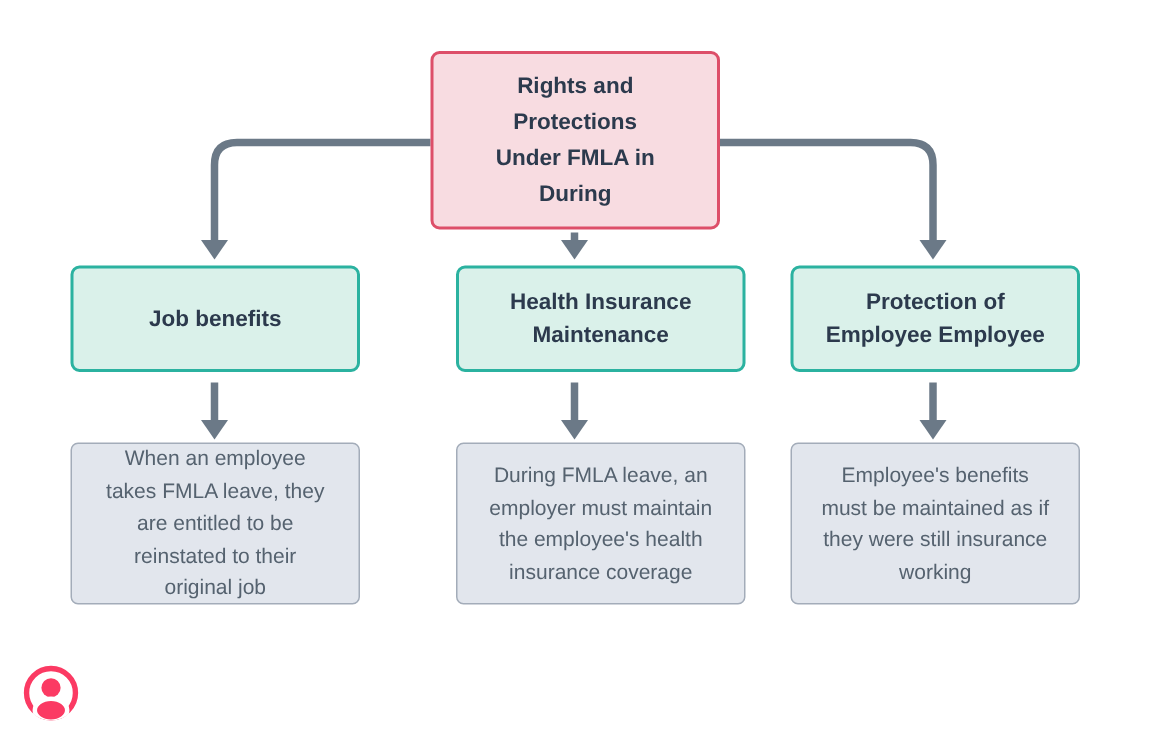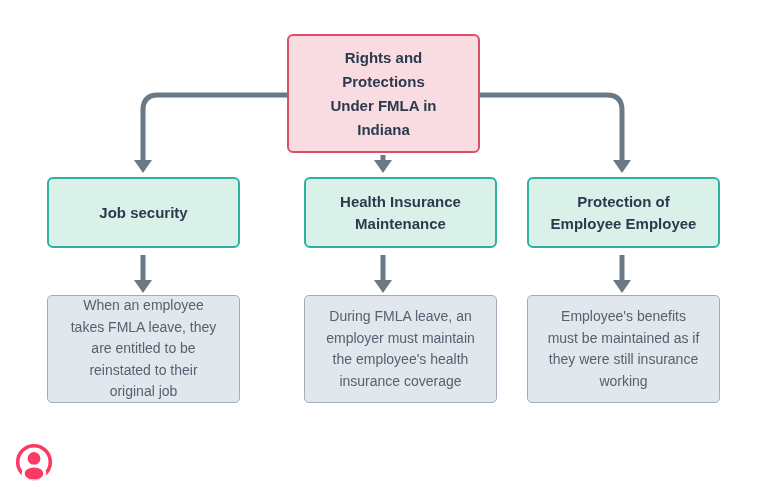--- a/index.html
+++ b/index.html
@@ -48,25 +48,25 @@
       <path d="M383 255 V282"></path>
       <polygon points="374,280 392,280 383,293" style="fill:var(--arrow);stroke:none;"></polygon>
     </g>
     <g style="stroke:var(--arrow);fill:none;stroke-width:5;">
       <path d="M622 255 V282"></path>
       <polygon points="613,280 631,280 622,293" style="fill:var(--arrow);stroke:none;"></polygon>
     </g>
   </svg>
 
   <div class="box root">
-    <span class="title">Rights and Protections Under FMLA in Indiana</span>
+    <span class="title">Rights and Protections Under FMLA in During</span>
   </div>
 
   <div class="box branch c1">
-    <span class="title">Job security</span>
+    <span class="title">Job benefits</span>
   </div>
   <div class="box branch c2">
     <span class="title">Health Insurance Maintenance</span>
   </div>
   <div class="box branch c3">
     <span class="title">Protection of Employee Employee</span>
   </div>
 
   <div class="box desc c1">
     <span class="text">When an employee takes FMLA leave, they are entitled to be reinstated to their original job</span>

